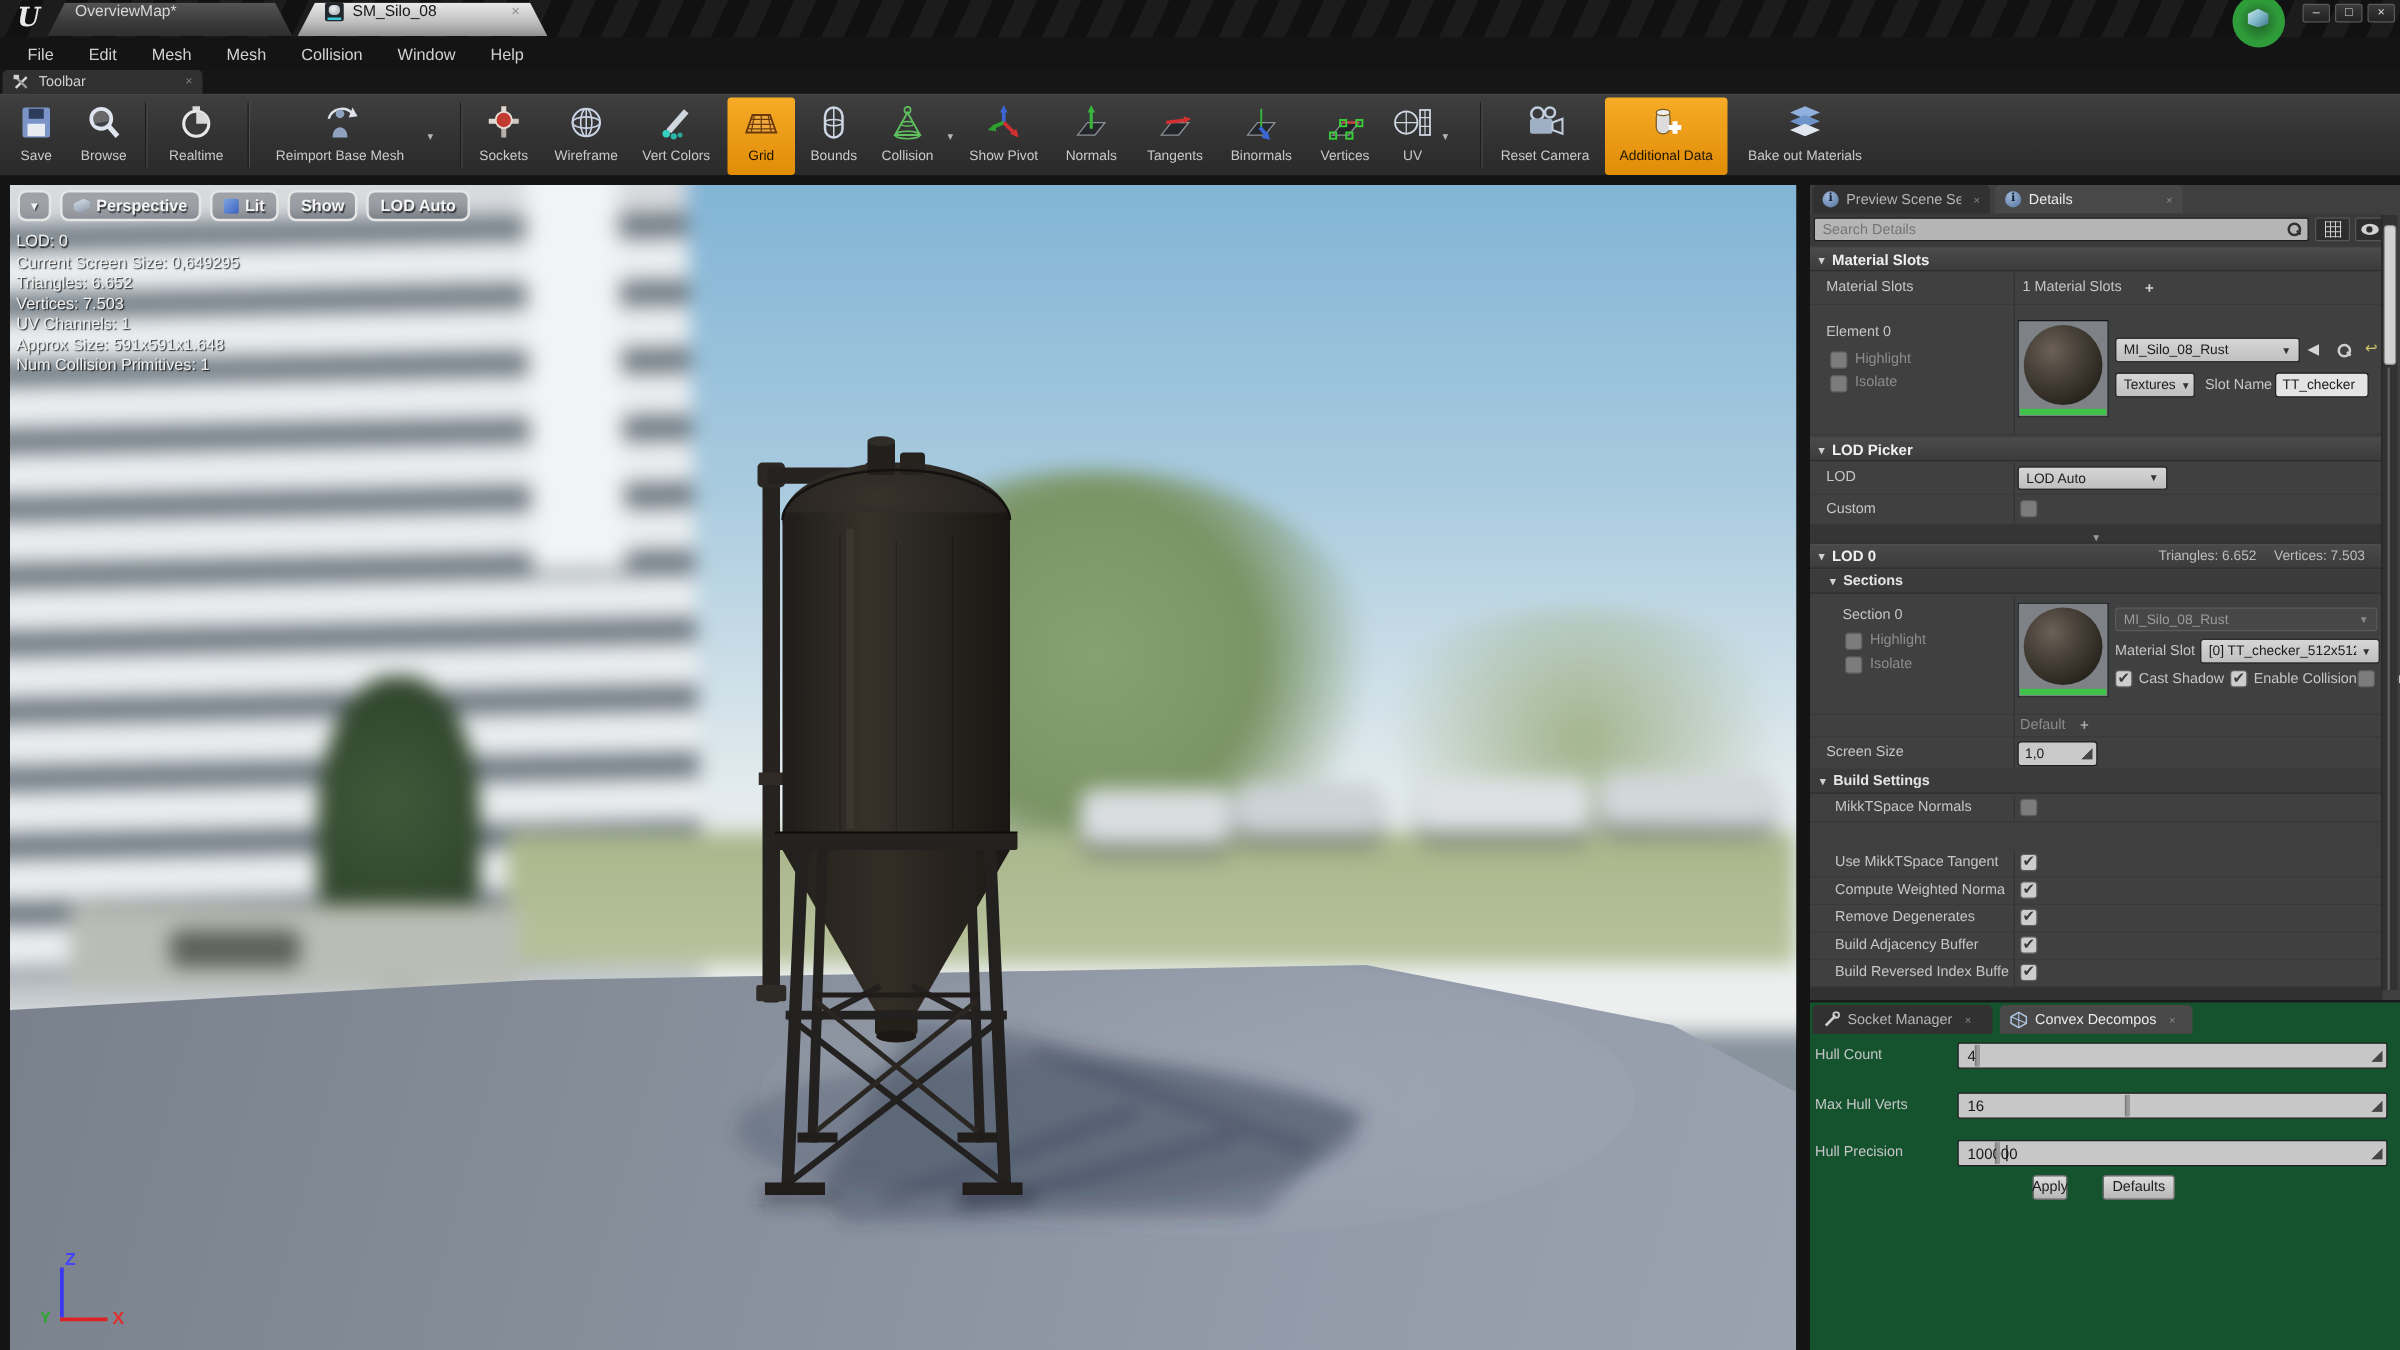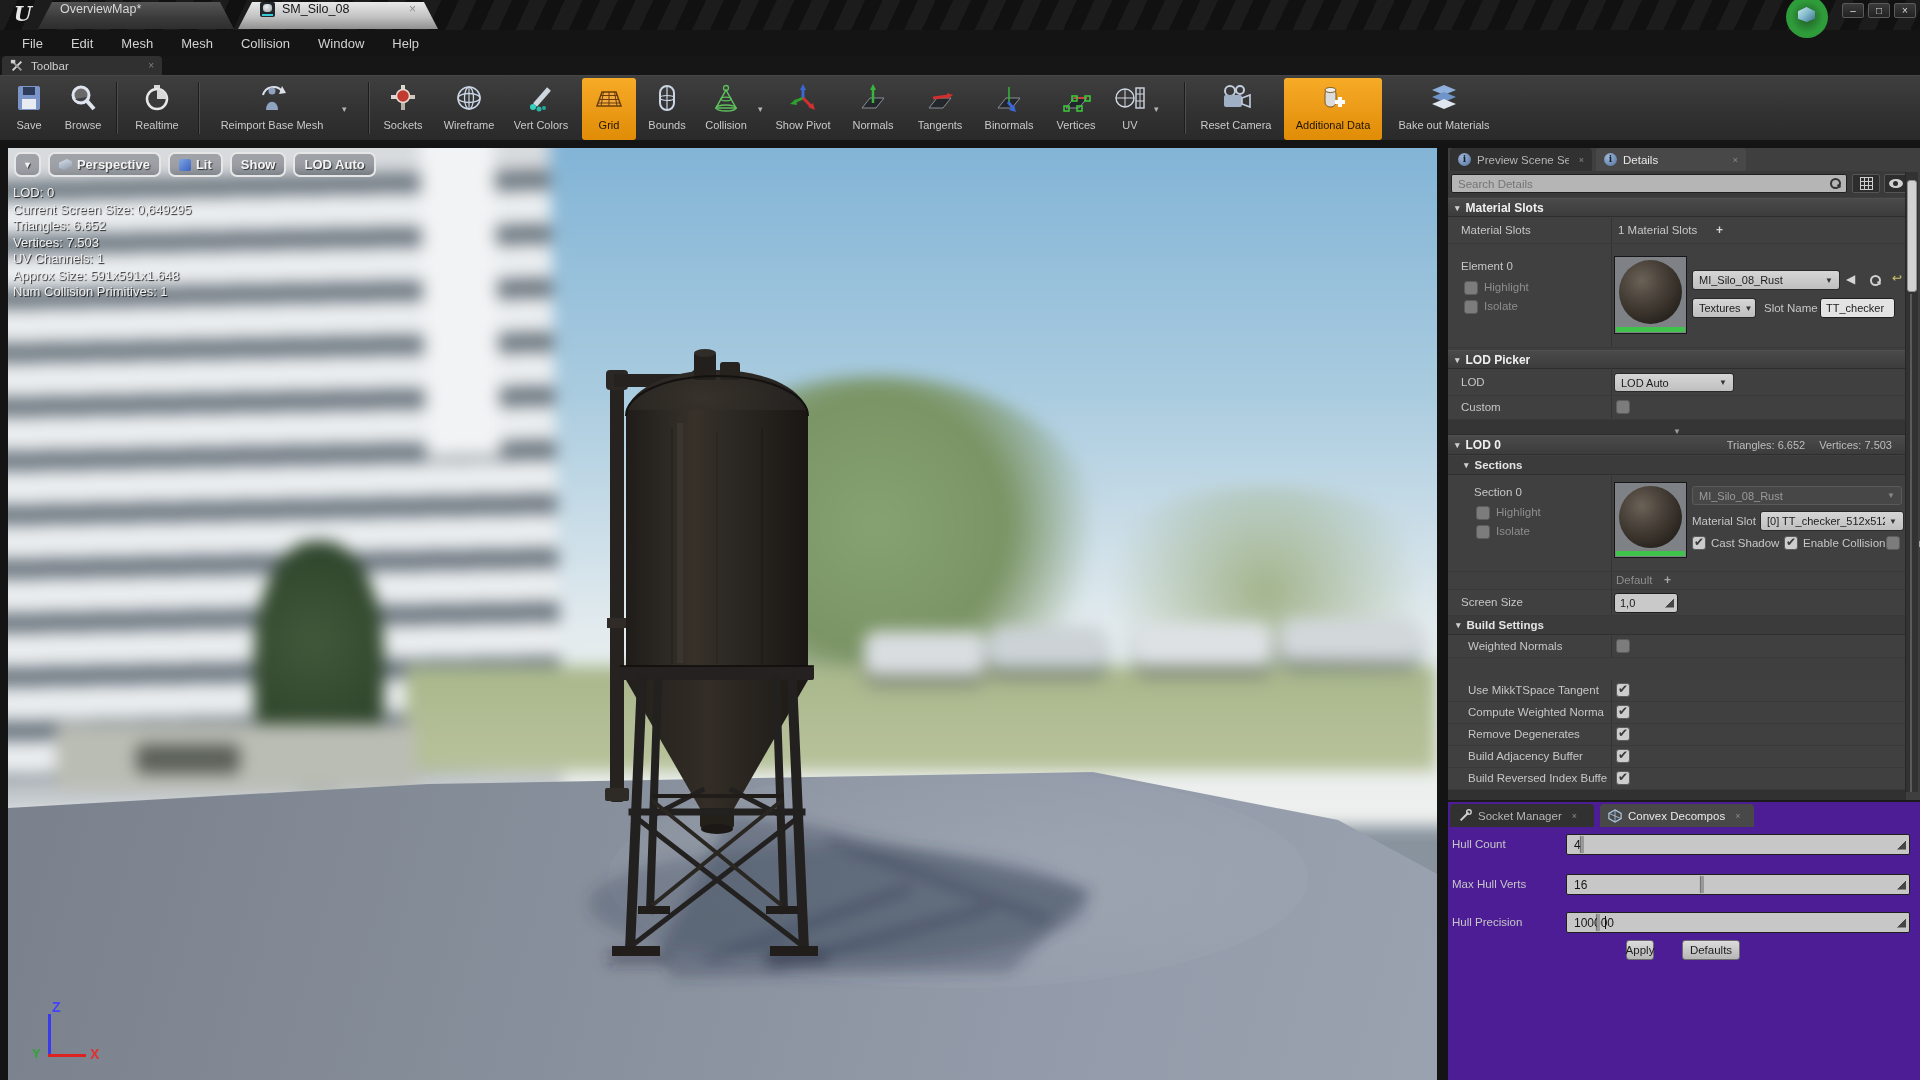--- a/index.html
+++ b/index.html
@@ -135,21 +135,21 @@
   .eyeic { width:14px; height:9px; border-radius:50%; background:#d0d0d0; position:relative; }
   .eyeic::after { content:""; position:absolute; left:4px; top:2px; width:5px; height:5px; border-radius:50%; background:#2c2c2c; }
   .sbtn { position:absolute; background:#2d2d2d; border:1px solid #565656; border-radius:2px;
     display:flex; align-items:center; justify-content:center; gap:2px; }
   .scrollbar { position:absolute; left:457px; top:24px; width:13px; height:620px; background:#323232; border-left:1px solid #272727; }
   .scrollbar .sthumb { position:absolute; left:1px; top:8px; width:10px; height:112px; background:#d2d2d2;
     border:1px solid #909090; border-radius:3px; }
   .strack { position:absolute; left:462px; top:146px; width:2px; height:498px; background:#5a5a5a; }
 
   
-  .convex { position:absolute; left:0; top:652px; width:472px; height:280px; background:#4c1d95; border-top:2px solid #1a1a1a; }
+  .convex { position:absolute; left:0; top:652px; width:472px; height:280px; background:#14532d; border-top:2px solid #1a1a1a; }
   .slider { position:absolute; background:#c7c7c7; border:1px solid #1f1f1f; border-radius:2px; color:#161616;
     font-size:12px; display:flex; align-items:center; padding:0 7px; }
   .notch { position:absolute; top:1px; bottom:1px; width:3px; background:#999; box-shadow:-1px 0 1px rgba(0,0,0,0.45); }
   .caret { position:absolute; top:3px; bottom:3px; width:1px; background:#111; }
   .pushbtn { position:absolute; height:20px; background:linear-gradient(#dcdcdc,#b6b6b6); border:1px solid #6d6d6d;
     border-radius:3px; color:#1d1d1d; font-size:11.5px; display:flex; align-items:center; justify-content:center; }
   .wrench-ic, .cubewire-ic { width:14px; height:14px; flex:0 0 auto; }
 </style>
 </head>
 <body>
@@ -726,21 +726,21 @@
         <span class="corner"></span>
       </div>
     </div>
 
     <div class="subhead" style="top:468px;height:19px;padding-left:8px">
       <span class="tri">▾</span>
       <span>Build Settings</span>
     </div>
     <div class="drow" style="top:488px;height:22px">
       <div class="rc"></div>
-      <span class="lab" style="left:20px;top:4px;max-width:140px;overflow:hidden">Weighted Normals</span>
+      <span class="lab" style="left:20px;top:4px;max-width:140px;overflow:hidden">MikkTSpace Normals</span>
       <span class="cb" style="left:168px;top:3px"></span>
     </div>
     <div class="drow" style="top:532px;height:22px">
       <div class="rc"></div>
       <span class="lab" style="left:20px;top:4px;max-width:140px;overflow:hidden">Use MikkTSpace Tangent</span>
       <span class="cb checked" style="left:168px;top:3px"></span>
     </div>
     <div class="drow" style="top:554px;height:22px">
       <div class="rc"></div>
       <span class="lab" style="left:20px;top:4px;max-width:140px;overflow:hidden">Compute Weighted Norma</span>

